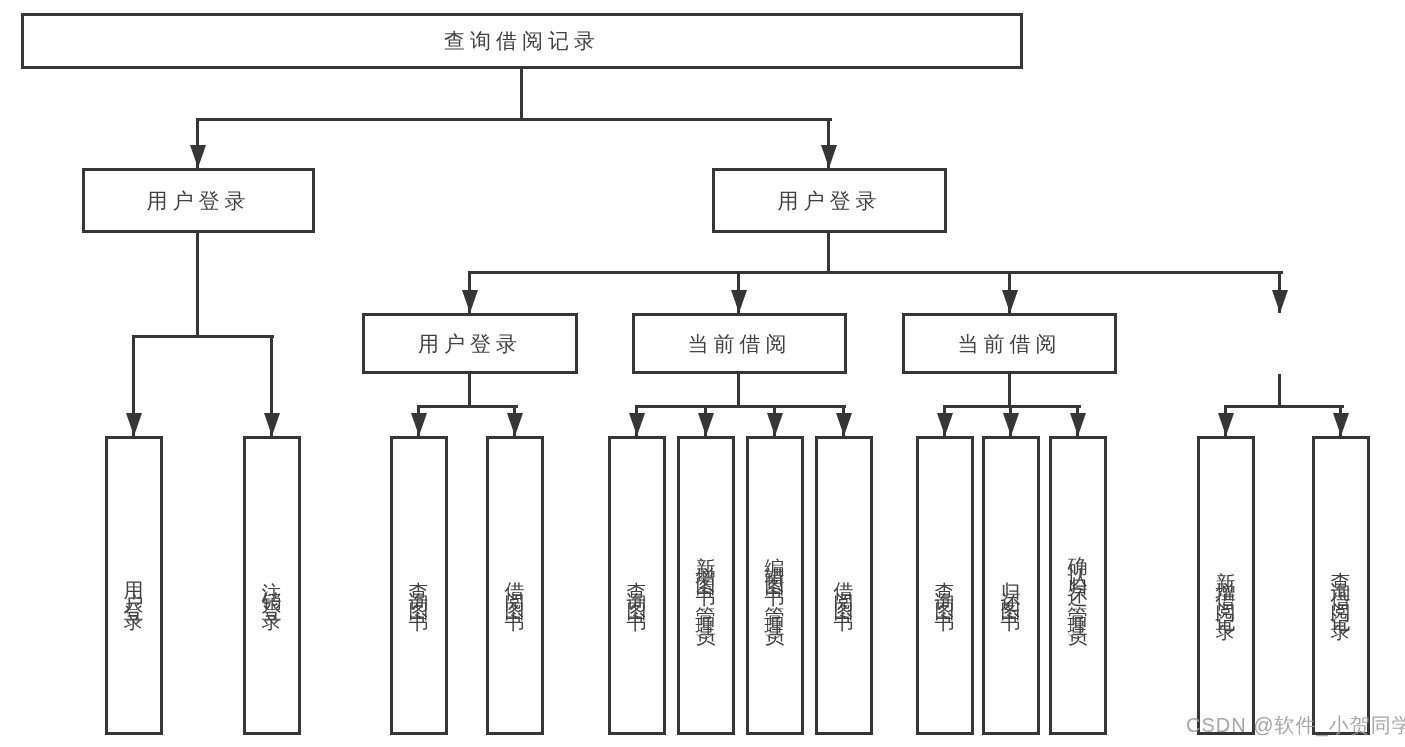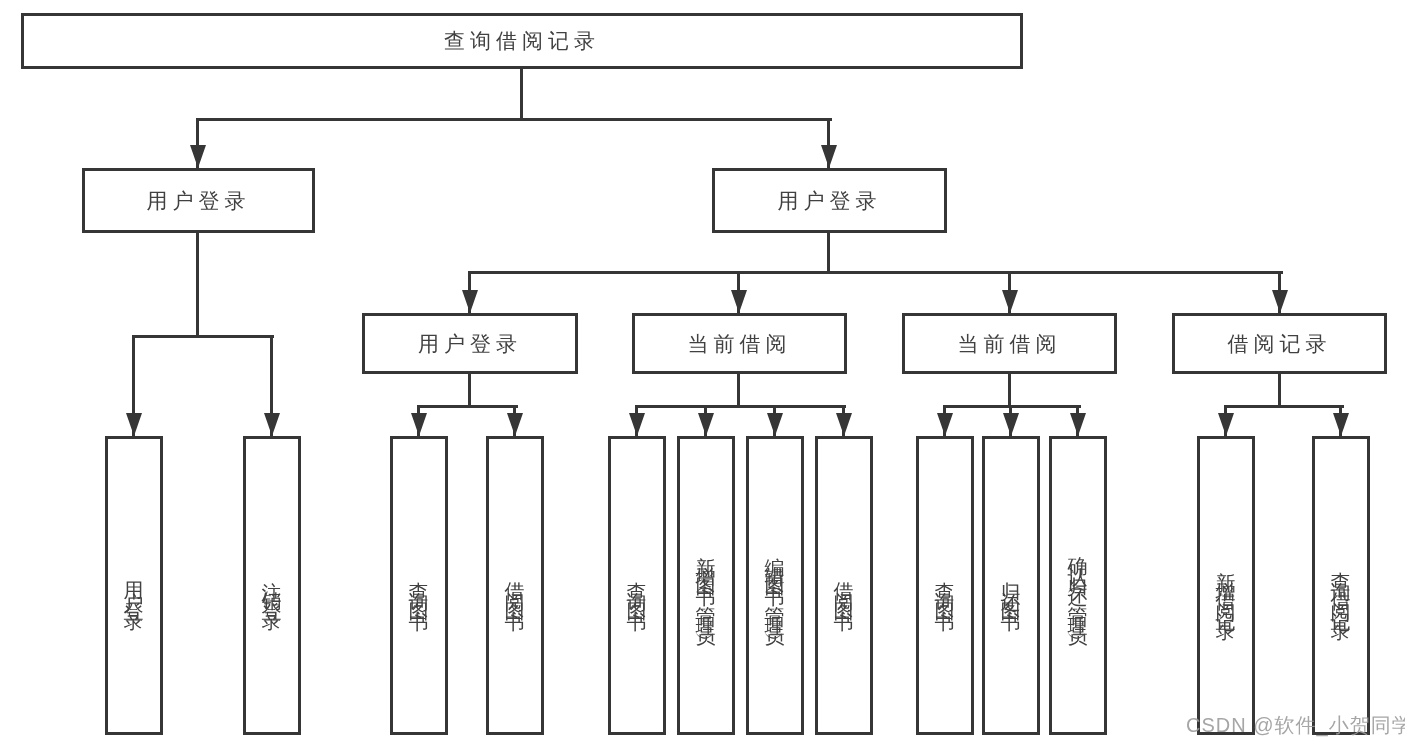--- a/index.html
+++ b/index.html
@@ -89,21 +89,20 @@
   <div class="line" style="left:1008px;top:271px;width:3px;height:42px"></div>
   <div class="line" style="left:1278px;top:271px;width:3px;height:42px"></div>
   <div class="arrow" style="left:462px;top:290px"></div>
   <div class="arrow" style="left:731px;top:290px"></div>
   <div class="arrow" style="left:1002px;top:290px"></div>
   <div class="arrow" style="left:1272px;top:290px"></div>
 
   <div class="node h-node" style="left:362px;top:313px;width:216px;height:61px">用户登录</div>
   <div class="node h-node" style="left:632px;top:313px;width:215px;height:61px">当前借阅</div>
   <div class="node h-node" style="left:902px;top:313px;width:215px;height:61px">当前借阅</div>
-  <div class="node h-node" style="left:1172px;top:313px;width:215px;height:61px">借阅记录</div>
 
   <div class="line" style="left:468px;top:374px;width:3px;height:34px"></div>
   <div class="line" style="left:417px;top:405px;width:101px;height:3px"></div>
   <div class="line" style="left:417px;top:405px;width:3px;height:31px"></div>
   <div class="line" style="left:513px;top:405px;width:3px;height:31px"></div>
   <div class="arrow" style="left:411px;top:413px"></div>
   <div class="arrow" style="left:507px;top:413px"></div>
 
   <div class="line" style="left:737px;top:374px;width:3px;height:34px"></div>
   <div class="line" style="left:635px;top:405px;width:211px;height:3px"></div>

